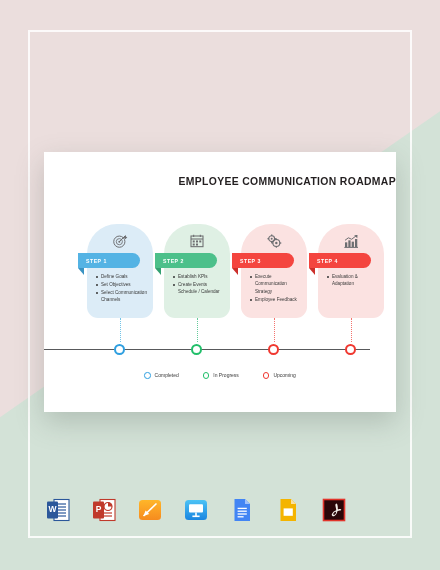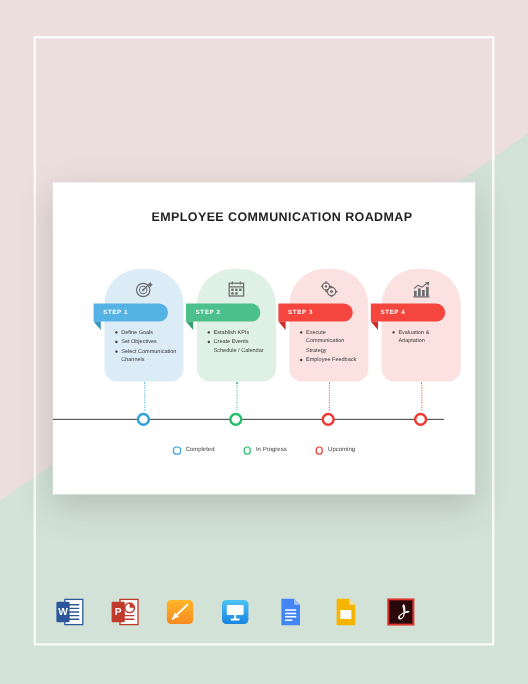--- a/index.html
+++ b/index.html
@@ -51,21 +51,21 @@
     height: 260px;
     background: #ffffff;
     box-shadow: 0 10px 26px rgba(90, 100, 95, 0.28);
   }
 
   #doc-title {
     position: absolute;
     left: 0;
     right: 0;
     top: 24px;
-    text-align: center;
+    text-align: right;
     font-size: 10.4px;
     font-weight: bold;
     letter-spacing: 0.35px;
     color: #231f20;
     padding-left: 30px;
   }
 
   
   #steps-row {
     position: absolute;

